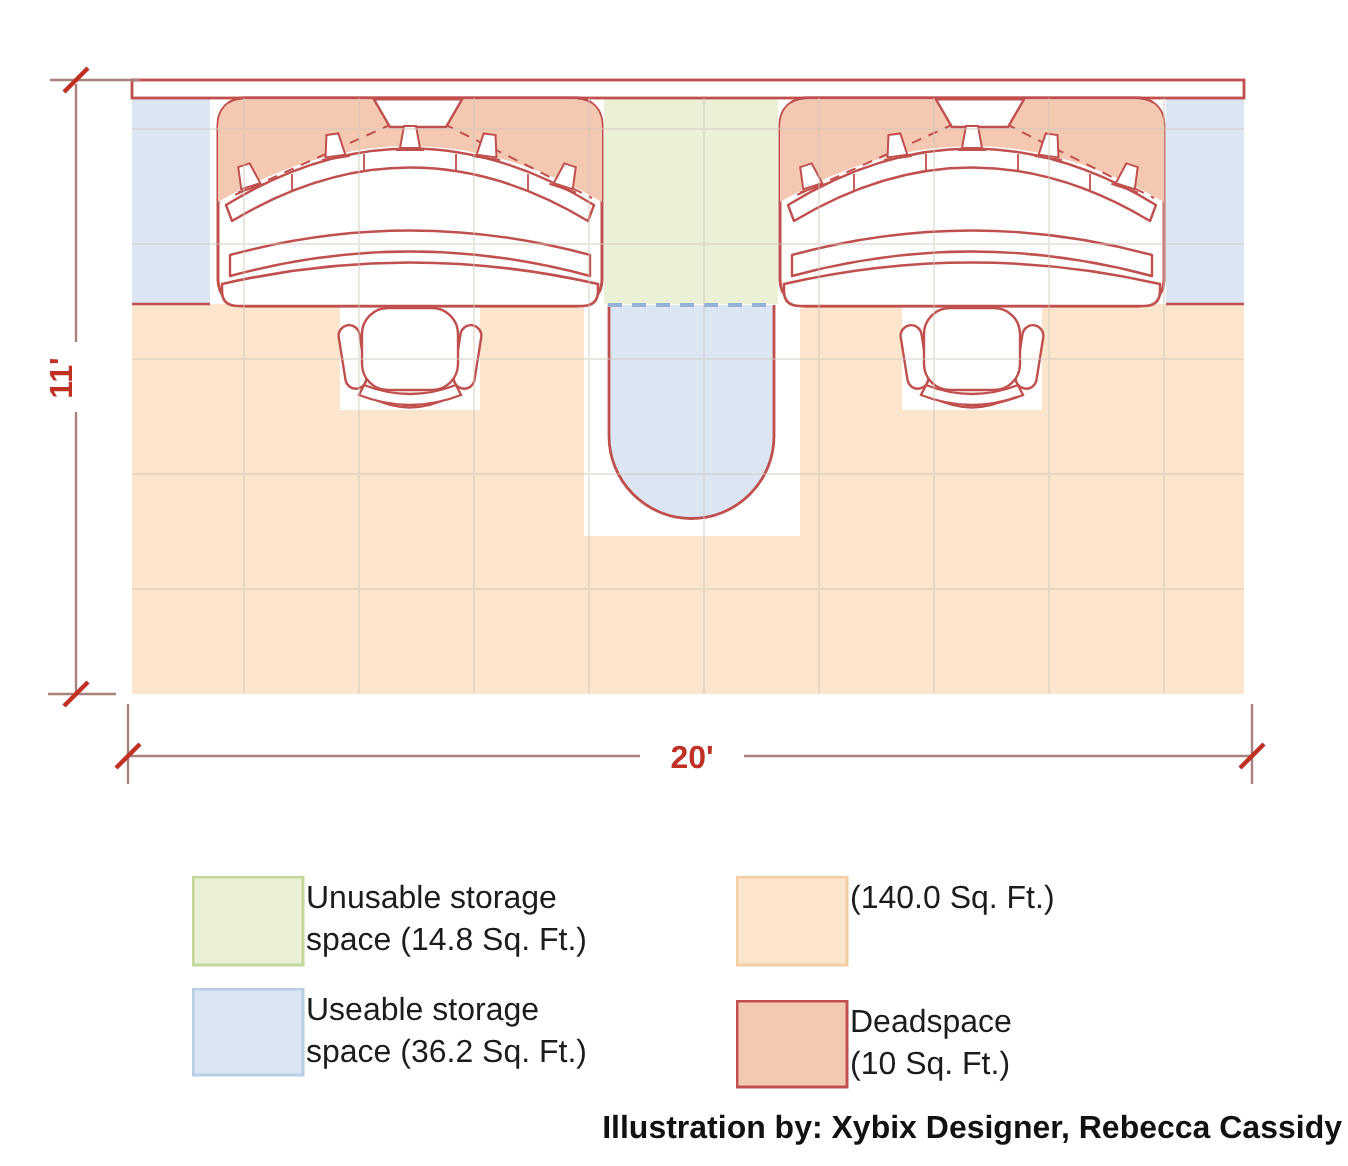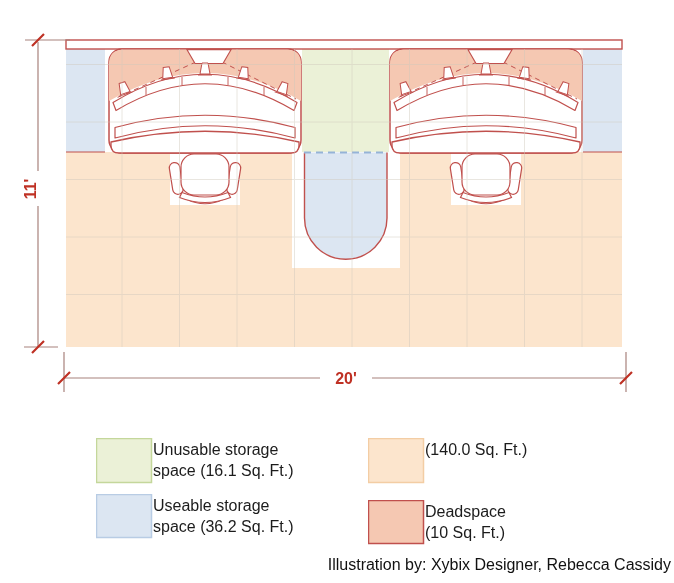--- a/index.html
+++ b/index.html
@@ -4,21 +4,21 @@
 <style>
   html,body{margin:0;padding:0;background:#ffffff;}
   .canvas{
     position:relative;width:674px;height:583px;background:#ffffff;
     font-family:"Liberation Sans",sans-serif;overflow:hidden;
   }
   .plan-svg{position:absolute;left:0;top:0;}
   .legend-item{position:absolute;display:flex;align-items:flex-start;}
   .legend-label{font-size:16px;line-height:21px;color:#1c1c1c;margin-top:1px;}
   .attribution{
-    position:absolute;right:3px;top:556px;font-size:16px;font-weight:normal;color:#111;
+    position:absolute;right:3px;top:556px;font-size:16px;font-weight:bold;color:#111;
     white-space:nowrap;
   }
   .dim-text{font-size:16px;font-weight:bold;fill:#bf3124;}
 </style>
 </head>
 <body>
 
 <div class="canvas">
 
   <svg class="plan-svg" width="674" height="410" viewBox="0 0 674 410">
@@ -107,21 +107,21 @@
       <text class="dim-text" text-anchor="middle" x="346" y="384">20'</text>
     </g>
   </svg>
 
   <div class="legend-item" style="left:96px;top:438px">
     <svg width="57" height="46">
       <rect x="0.5" y="0.5" width="55" height="44" stroke-width="1.5" fill="#ebf1d7" stroke="#c4d79b"></rect>
     </svg>
     <div class="legend-label">
       <div>Unusable storage</div>
-      <div>space (16.1 Sq. Ft.)</div>
+      <div>space (14.8 Sq. Ft.)</div>
     </div>
   </div>
 
   <div class="legend-item" style="left:368px;top:438px">
     <svg width="57" height="46">
       <rect x="0.5" y="0.5" width="55" height="44" stroke-width="1.5" fill="#fce5cd" stroke="#f3cda4"></rect>
     </svg>
     <div class="legend-label">
       <div>(140.0 Sq. Ft.)</div>
     </div>

